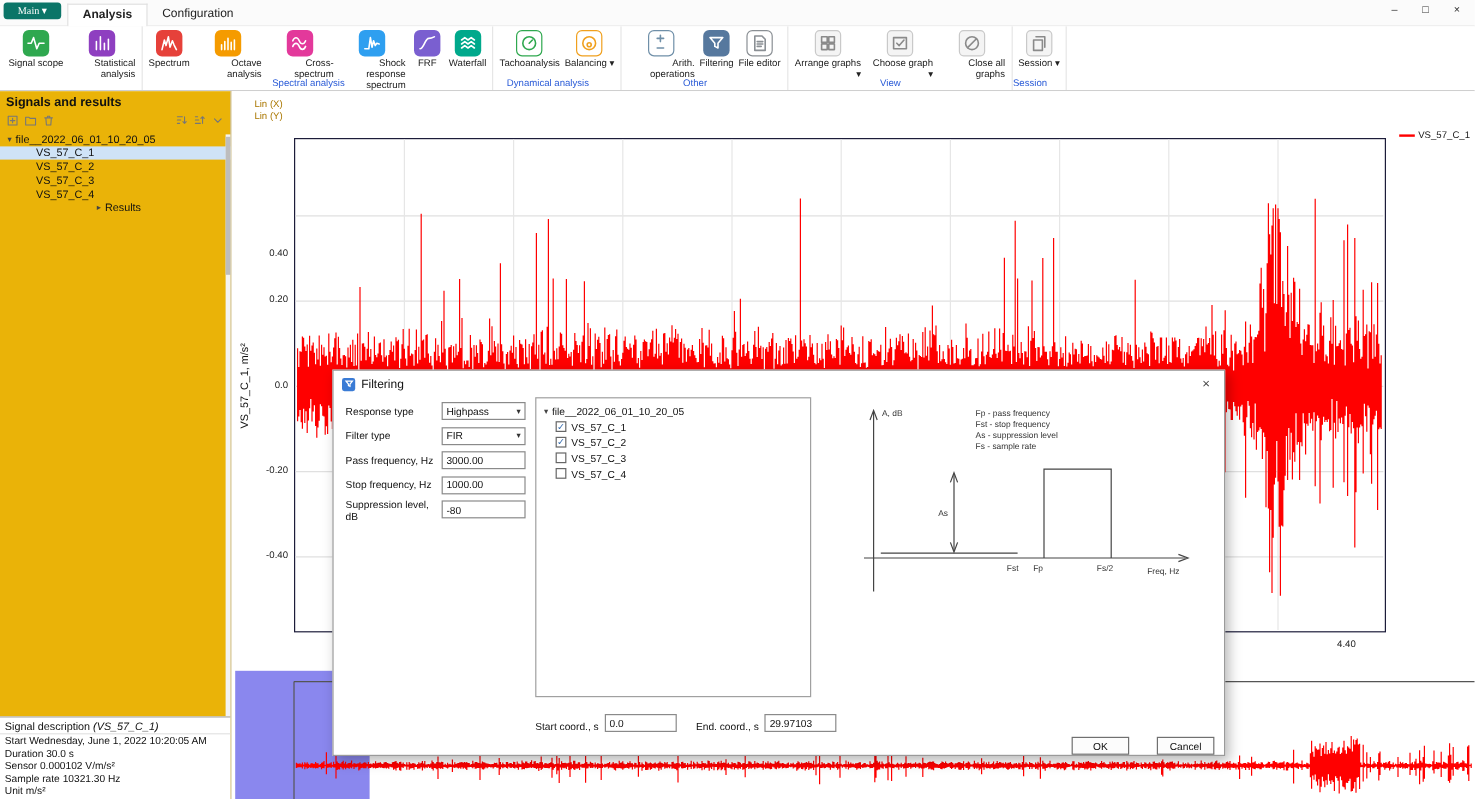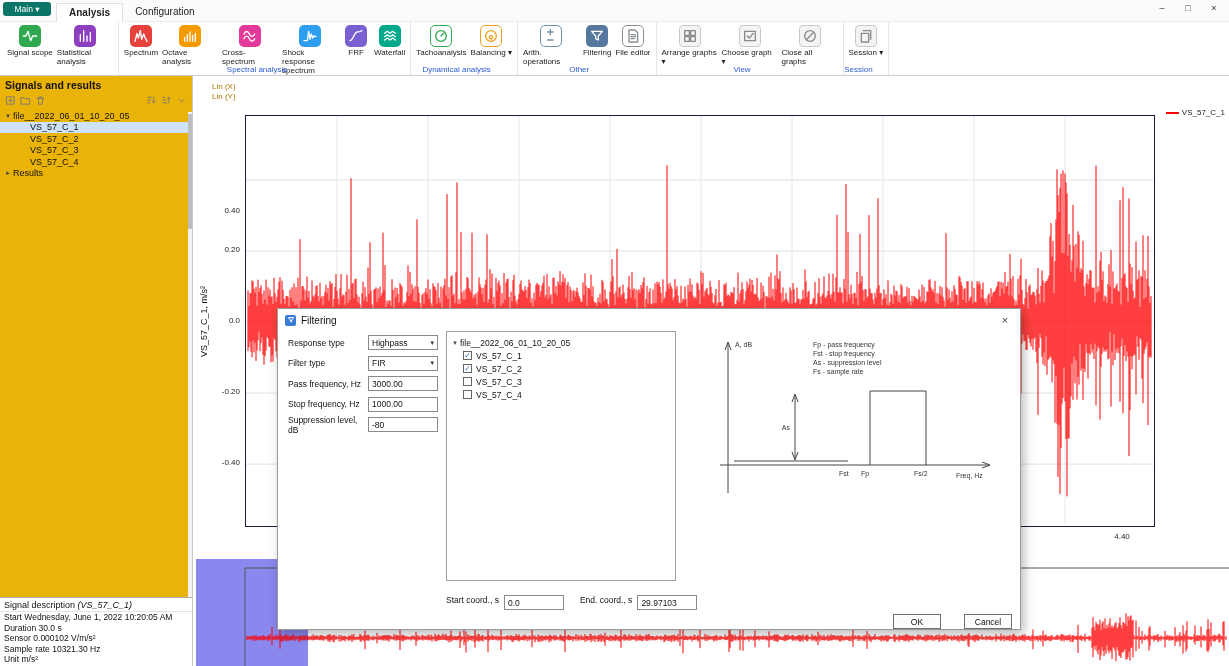--- a/index.html
+++ b/index.html
@@ -1,39 +1,39 @@
 <!DOCTYPE html>
 <html><head>
 <meta charset="utf-8">
 <style>
 *{margin:0;padding:0;box-sizing:border-box}
 html,body{width:1229px;height:666px;overflow:hidden}
 body{position:relative;font-family:"Liberation Sans",sans-serif;background:#fff;color:#111;font-size:10px}
 
 
 .titlebar{position:absolute;left:0;top:0;right:0;height:22px;background:#fbfbfb;border-bottom:1px solid #ececec}
-.main-btn{position:absolute;left:3px;top:2px;width:48px;height:14px;background:#0b7568;border:none;border-radius:3px;color:#fff;font-size:8.5px;font-family:Liberation Sans, sans-serif;cursor:pointer;line-height:13px}
+.main-btn{position:absolute;left:3px;top:2px;width:48px;height:14px;background:#0b7568;border:none;border-radius:3px;color:#fff;font-size:8.5px;font-family:Liberation Serif, serif;cursor:pointer;line-height:13px}
 .tabs{position:absolute;left:56px;top:3px;height:19px;display:flex}
 .tab{padding:3px 12px 0;font-size:10px;color:#222;cursor:pointer}
 .tab.active{background:#fff;border:1px solid #e0e0e0;border-bottom:none;font-weight:bold}
 .win-controls{position:absolute;right:2px;top:0;display:flex}
 .win-controls span{width:26px;height:16px;display:flex;align-items:center;justify-content:center;font-size:9px;color:#333;cursor:pointer}
 
 
 .ribbon{position:absolute;left:0;top:22px;right:0;height:54px;background:#fff;border-bottom:1px solid #cfcfcf;display:flex;align-items:stretch;padding-left:2px}
 .rgroup{position:relative;display:flex;flex-direction:column;padding:2px 4px 10px;border-right:1px solid #e6e6e6}
 .rrow{display:flex;align-items:flex-start;gap:2px}
 .rbtn{display:flex;flex-direction:column;align-items:center;min-width:30px;max-width:58px;padding:1px;cursor:pointer}
 .ricon{width:22px;height:22px;border-radius:5px;display:flex;align-items:center;justify-content:center;flex:0 0 auto}
 .ricon svg{width:16px;height:16px;fill:none;stroke:#fff;stroke-width:2;stroke-linecap:round;stroke-linejoin:round}
 .ricon.outline{background:#fff;border:1.5px solid currentColor}
 .ricon.outline svg{stroke:currentColor}
 .ricon.plain{background:#f4f4f4;border:1px solid #c9c9c9;color:#8a8a8a;border-radius:4px}
 .ricon.plain svg{stroke:#8a8a8a}
-.rlabel{font-size:8px;line-height:1.12;text-align:left;margin-top:2px;color:#222}
+.rlabel{font-size:8px;line-height:1.12;text-align:right;margin-top:2px;color:#222}
 .glabel{position:absolute;left:0;right:15px;bottom:1px;text-align:center;font-size:8px;color:#2a5bd7;white-space:nowrap}
 
 
 .sidebar{position:absolute;left:0;top:76px;bottom:0;width:193px;background:#eab308;border-right:1px solid #c9c9c9}
 .sb-title{font-size:10.5px;font-weight:bold;padding:3px 5px 1px}
 .sb-toolbar{display:flex;align-items:center;gap:4px;padding:1px 5px;height:16px}
 .tb-icon{width:11px;height:11px;color:#777;cursor:pointer}
 .tb-icon svg{width:11px;height:11px;fill:none;stroke:currentColor;stroke-width:2;stroke-linecap:round;stroke-linejoin:round}
 .tb-spacer{flex:1}
 .tree{font-size:9px;margin-top:2px}
@@ -75,21 +75,21 @@
 .control .val{flex:1;white-space:nowrap;overflow:hidden}
 .control .caret{font-size:7px;color:#333;margin-left:2px}
 .listbox{position:absolute;left:168px;top:22px;width:230px;height:250px;border:1px solid #a0a0a0;font-size:8.5px;padding:4px 3px;overflow:hidden}
 .lb-root{display:flex;align-items:center;height:13px;cursor:pointer}
 .lb-root .caret{width:10px;text-align:center;font-size:7px;color:#444}
 .lb-item{display:flex;align-items:center;height:13px;padding-left:13px;cursor:pointer}
 .cb{width:9px;height:9px;border:1px solid #666;background:#fff;margin-right:4px;display:flex;align-items:center;justify-content:center;font-size:8px;line-height:8px;color:#3a6fb0;flex:0 0 auto;cursor:pointer}
 .diagram{position:absolute;left:420px;top:24px;width:315px;height:175px}
 .diagram line,.diagram path,.diagram polyline{stroke:#444;stroke-width:1;fill:none}
 .diagram text{font-size:7px;fill:#333}
-.coords{position:absolute;left:168px;top:286px;display:flex;align-items:flex-start;font-size:8.5px;gap:5px}
+.coords{position:absolute;left:168px;top:286px;display:flex;align-items:flex-end;font-size:8.5px;gap:5px}
 .coords .control{width:60px}
 .coords .gap{width:6px}
 .dlg-buttons{position:absolute;right:8px;top:305px;display:flex;gap:23px}
 .btn{min-width:48px;height:15px;border:1px solid #707070;background:#fcfcfc;font-size:8.5px;display:flex;align-items:center;justify-content:center;padding:0 8px;cursor:pointer}
 </style>
 </head>
 <body>
 
 <div class="titlebar">
   <button class="main-btn">Main ▾</button>
@@ -312,21 +312,21 @@
         <span>VS_57_C_2</span>
       </div>
       <div class="trow" style="padding-left: 20px;">
         <span class="caret"></span>
         <span>VS_57_C_3</span>
       </div>
       <div class="trow" style="padding-left: 20px;">
         <span class="caret"></span>
         <span>VS_57_C_4</span>
       </div>
-      <div class="trow" style="padding-left: 3px;">
+      <div class="trow" style="padding-left: 3px; justify-content: center;">
         <span class="caret">▸</span>
         <span>Results</span>
       </div>
     </div>
   <div class="sb-scroll">
       <div class="thumb"></div>
     </div>
   <div class="sig-desc">
     <div class="sd-title">
       <span>Signal description</span>

